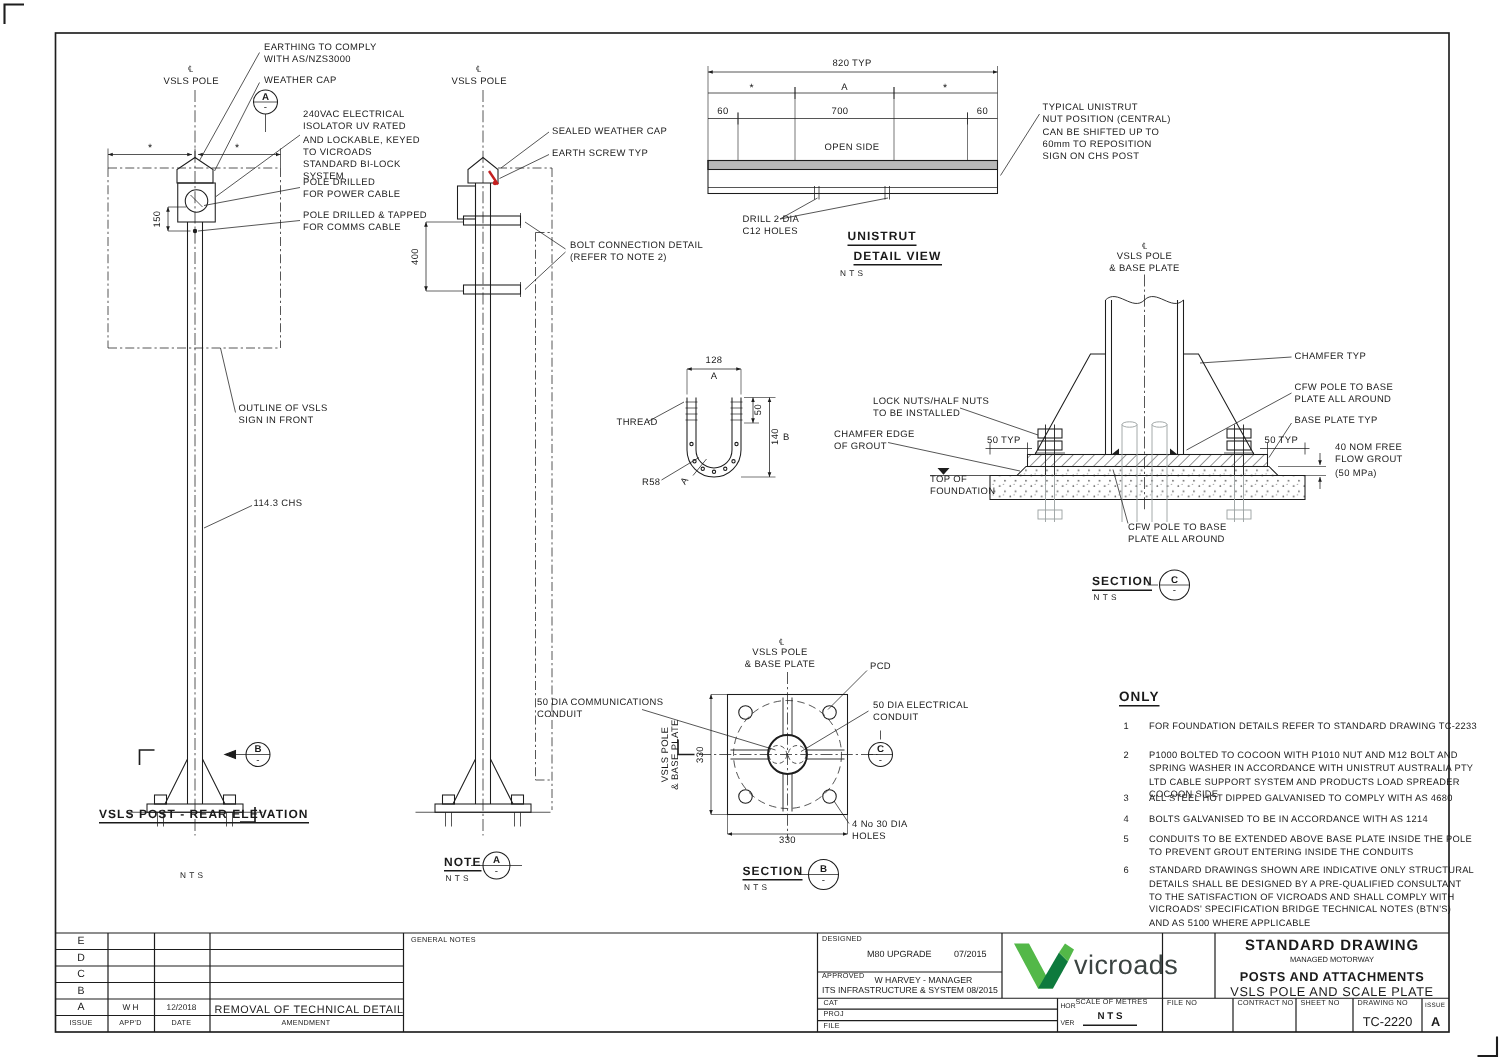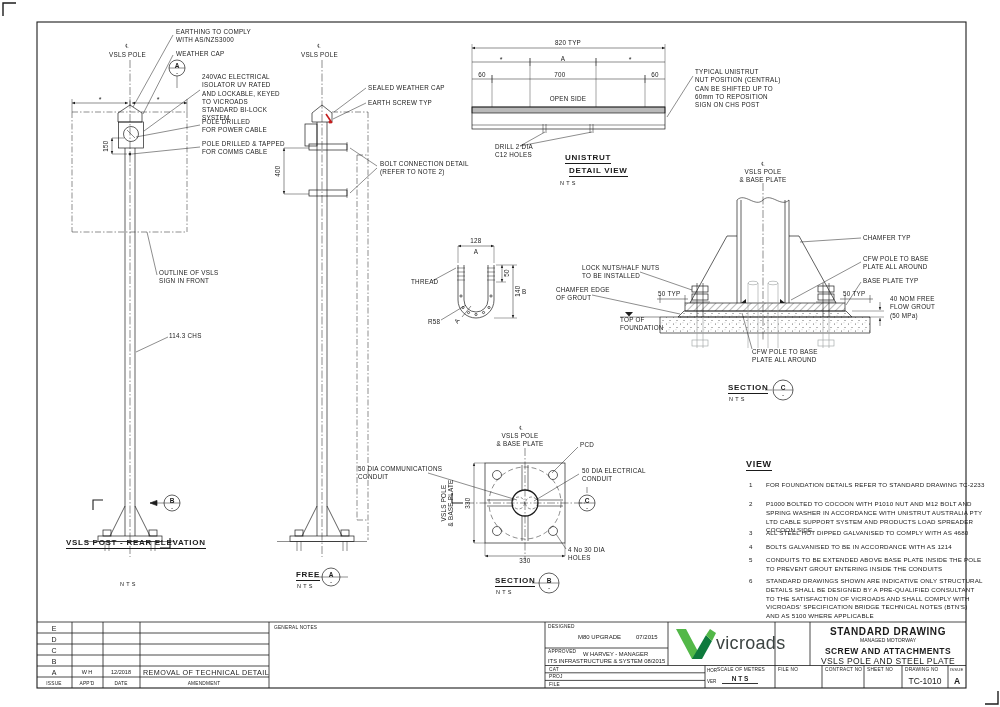--- a/index.html
+++ b/index.html
@@ -288,21 +288,21 @@
 <div class="ttl" style="left:66px;top:538px">VSLS POST - REAR ELEVATION</div>
 <div class="nts" style="left:120px;top:581px">NTS</div>
 
 <div class="clsym" style="left:319px;top:46px">℄</div>
 <div class="lbl" style="left:301px;top:51px">VSLS POLE</div>
 <div class="lbl" style="left:368px;top:84px">SEALED WEATHER CAP</div>
 <div class="lbl" style="left:368px;top:99px">EARTH SCREW TYP</div>
 <div class="lbl" style="left:380px;top:160px">BOLT CONNECTION DETAIL
 (REFER TO NOTE 2)</div>
 <div class="vdim" style="left:277px;top:171px">400</div>
-<div class="ttl" style="left:296px;top:570px">FREE</div>
+<div class="ttl" style="left:296px;top:570px">NOTE</div>
 <div class="mk" style="left:331px;top:573.5px">A</div>
 <div class="mkd" style="left:331px;top:581px">-</div>
 <div class="nts" style="left:297px;top:583px">NTS</div>
 
 <div class="lbl ctr" style="left:568px;top:43px">820 TYP</div>
 <div class="star" style="left:501px;top:59px">*</div>
 <div class="lbl ctr" style="left:563px;top:59px">A</div>
 <div class="star" style="left:630px;top:59px">*</div>
 <div class="lbl ctr" style="left:482px;top:75px">60</div>
 <div class="lbl ctr" style="left:560px;top:75px">700</div>
@@ -367,21 +367,21 @@
 <div class="lbl ctr" style="left:525px;top:561px">330</div>
 <div class="lbl" style="left:568px;top:546px">4 No 30 DIA
 HOLES</div>
 <div class="mk" style="left:587px;top:499.5px">C</div>
 <div class="mkd" style="left:587px;top:507px">-</div>
 <div class="ttl" style="left:495px;top:576px">SECTION</div>
 <div class="mk" style="left:549px;top:579.5px">B</div>
 <div class="mkd" style="left:549px;top:587px">-</div>
 <div class="nts" style="left:496px;top:589px">NTS</div>
 
-<div class="ttl" style="left:746px;top:459px;font-size:9px">VIEW</div>
+<div class="ttl" style="left:746px;top:459px;font-size:9px">ONLY</div>
 <div class="notesitem" style="left:749px;top:481px">1</div>
 <div class="notesitem" style="left:766px;top:481px">FOR FOUNDATION DETAILS REFER TO STANDARD DRAWING TC-2233</div>
 <div class="notesitem" style="left:749px;top:500px">2</div>
 <div class="notesitem" style="left:766px;top:500px">P1000 BOLTED TO COCOON WITH P1010 NUT AND M12 BOLT AND
 SPRING WASHER IN ACCORDANCE WITH UNISTRUT AUSTRALIA PTY
 LTD CABLE SUPPORT SYSTEM AND PRODUCTS LOAD SPREADER
 COCOON SIDE</div>
 <div class="notesitem" style="left:749px;top:529px">3</div>
 <div class="notesitem" style="left:766px;top:529px">ALL STEEL HOT DIPPED GALVANISED TO COMPLY WITH AS 4680</div>
 <div class="notesitem" style="left:749px;top:543px">4</div>
@@ -420,21 +420,21 @@
 <div class="tbt tiny" style="left:549px;top:681.5px">FILE</div>
 <div class="tbt" style="left:716px;top:633px;font-size:18px;font-weight:500;color:#3c4442;letter-spacing:.3px">vicroads</div>
 <div class="tbt tiny c" style="left:741px;top:669px">SCALE OF METRES</div>
 <div class="tbt" style="left:707px;top:668px;font-size:4.5px">HOR</div>
 <div class="tbt" style="left:707px;top:679px;font-size:4.5px">VER</div>
 <div class="tbt c" style="left:740px;top:678px;font-size:6.5px;font-weight:bold">N T S</div>
 <div class="tbt tiny" style="left:778px;top:666.5px">FILE NO</div>
 <div class="tbt tiny" style="left:825px;top:666.5px">CONTRACT NO</div>
 <div class="tbt tiny" style="left:867px;top:666.5px">SHEET NO</div>
 <div class="tbt tiny" style="left:905px;top:666.5px">DRAWING NO</div>
-<div class="tbt c" style="left:925px;top:681px;font-size:8.5px">TC-1010</div>
+<div class="tbt c" style="left:925px;top:681px;font-size:8.5px">TC-2220</div>
 <div class="tbt tiny" style="left:950px;top:666.5px;font-size:4.2px">ISSUE</div>
 <div class="tbt c" style="left:957px;top:681px;font-size:8.5px;font-weight:bold">A</div>
 <div class="tbt c" style="left:888px;top:631px;font-size:10px;font-weight:bold;letter-spacing:.6px">STANDARD DRAWING</div>
 <div class="tbt c" style="left:888px;top:639.5px;font-size:5px">MANAGED MOTORWAY</div>
-<div class="tbt c" style="left:888px;top:651px;font-size:8.5px;font-weight:bold;letter-spacing:.4px">SCREW AND ATTACHMENTS</div>
-<div class="tbt c" style="left:888px;top:661px;font-size:8.5px;letter-spacing:.4px">VSLS POLE AND STEEL PLATE</div>
+<div class="tbt c" style="left:888px;top:651px;font-size:8.5px;font-weight:bold;letter-spacing:.4px">POSTS AND ATTACHMENTS</div>
+<div class="tbt c" style="left:888px;top:661px;font-size:8.5px;letter-spacing:.4px">VSLS POLE AND SCALE PLATE</div>
 
 </div>
 
 </body></html>

